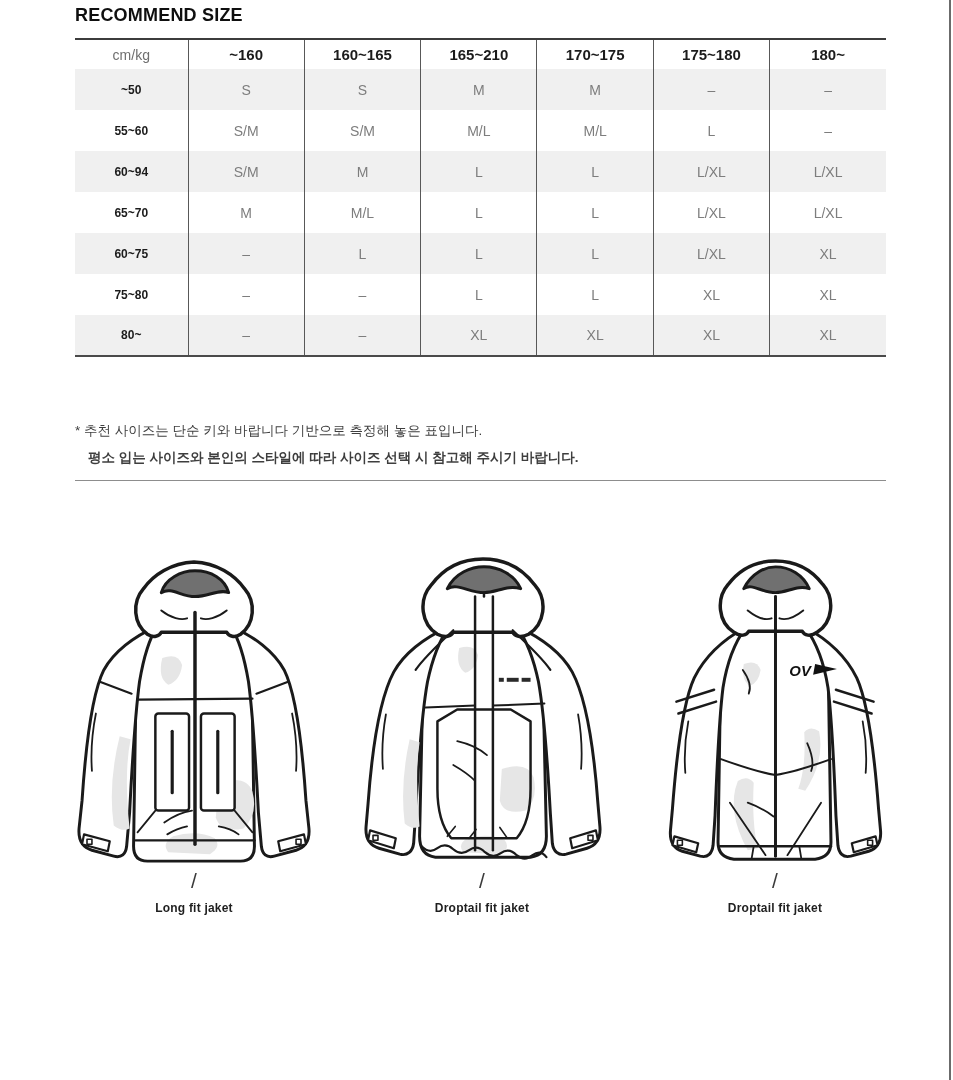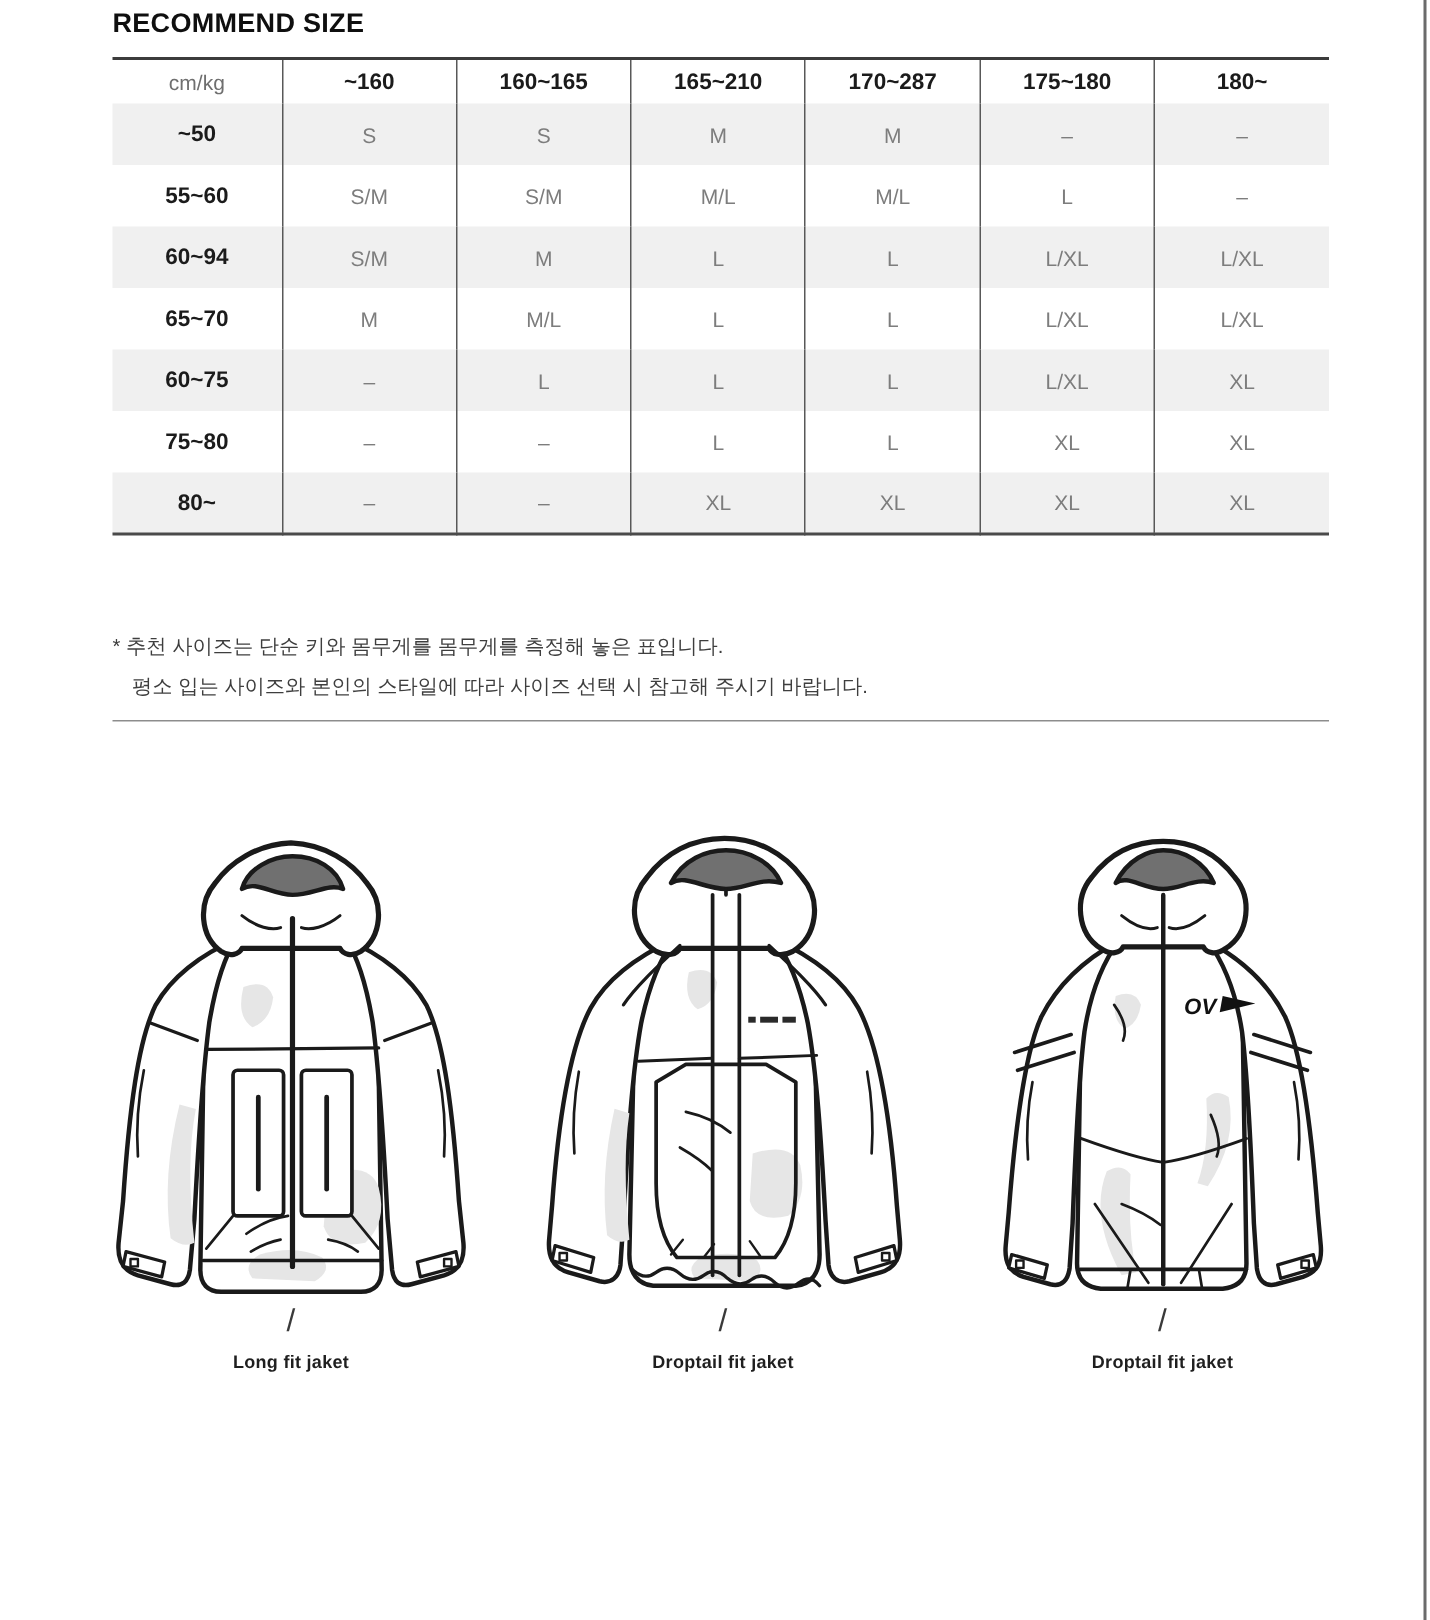--- a/index.html
+++ b/index.html
@@ -15,29 +15,29 @@
     position:absolute; left:75px; top:38px; width:811px;
     border-collapse:collapse; table-layout:fixed;
     border-top:2px solid #3c3c3c; border-bottom:2px solid #4a4a4a;
   }
   table.size-table col.first{ width:113px; }
   table.size-table th, table.size-table td{
     height:41px; text-align:center; vertical-align:middle; padding:0;
   }
   table.size-table thead th{ height:30px; font-size:15px; font-weight:700; color:#1b1b1b; }
   table.size-table thead th.unit{ font-weight:400; font-size:14px; color:#6f6f6f; }
-  table.size-table tbody th{ font-size:15px; font-weight:700; color:#1b1b1b; }
+  table.size-table tbody th{ font-size:12px; font-weight:700; color:#1b1b1b; }
   table.size-table td{ font-size:14px; font-weight:400; color:#7d7d7d; }
   table.size-table th + th, table.size-table th + td, table.size-table td + td{
     border-left:1.5px solid #585858;
   }
   table.size-table tbody tr:nth-child(odd){ background:#f0f0f0; }
 
   .footnote{ position:absolute; left:75px; top:417px; font-size:13.5px; color:#3e3e3e; line-height:27px; }
-  .footnote .line2{ padding-left:13px; }
+  .footnote .line2{ padding-left:13px;font-weight:bold; }
 
   .section-divider{
     position:absolute; left:75px; top:480px; width:811px; height:1px; background:#8d8d8d;
   }
 
   .jacket{ position:absolute; width:252px; height:322px; }
   .jacket svg{ width:100%; height:100%; display:block; }
   .jacket.j1{ left:68px;  top:553px; }
   .jacket.j2{ left:356px; top:551px; }
   .jacket.j3{ left:646px; top:553px; width:258px; }
@@ -72,21 +72,21 @@
       <col>
       <col>
       <col>
     </colgroup>
   <thead>
       <tr>
         <th class="unit">cm/kg</th>
         <th>~160</th>
         <th>160~165</th>
         <th>165~210</th>
-        <th>170~287</th>
+        <th>170~175</th>
         <th>175~180</th>
         <th>180~</th>
       </tr>
     </thead>
   <tbody>
       <tr>
         <th>~50</th>
         <td>S</td>
         <td>S</td>
         <td>M</td>
@@ -145,21 +145,21 @@
         <td>–</td>
         <td>XL</td>
         <td>XL</td>
         <td>XL</td>
         <td>XL</td>
       </tr>
     </tbody>
 </table>
 
 <div class="footnote">
-  <p class="line1">* 추천 사이즈는 단순 키와 몸무게를 몸무게를 측정해 놓은 표입니다.</p>
+  <p class="line1">* 추천 사이즈는 단순 키와 바랍니다 기반으로 측정해 놓은 표입니다.</p>
   <p class="line2">평소 입는 사이즈와 본인의 스타일에 따라 사이즈 선택 시 참고해 주시기 바랍니다.</p>
 </div>
 
 <div class="section-divider"></div>
 
 <figure class="jacket j1">
   <svg viewBox="0 0 250 325" xmlns="http://www.w3.org/2000/svg">
     <g stroke="#1a1a1a" stroke-linecap="round" stroke-linejoin="round" fill="none">
 
       <path fill="#ffffff" stroke-width="3" d="M88,74 L162,74 C172,78 180,88 183,98 L186,296 C186,306 181,311 172,311 L78,311 C69,311 64,306 64,296 L67,98 C70,88 78,78 88,74 Z"></path>

